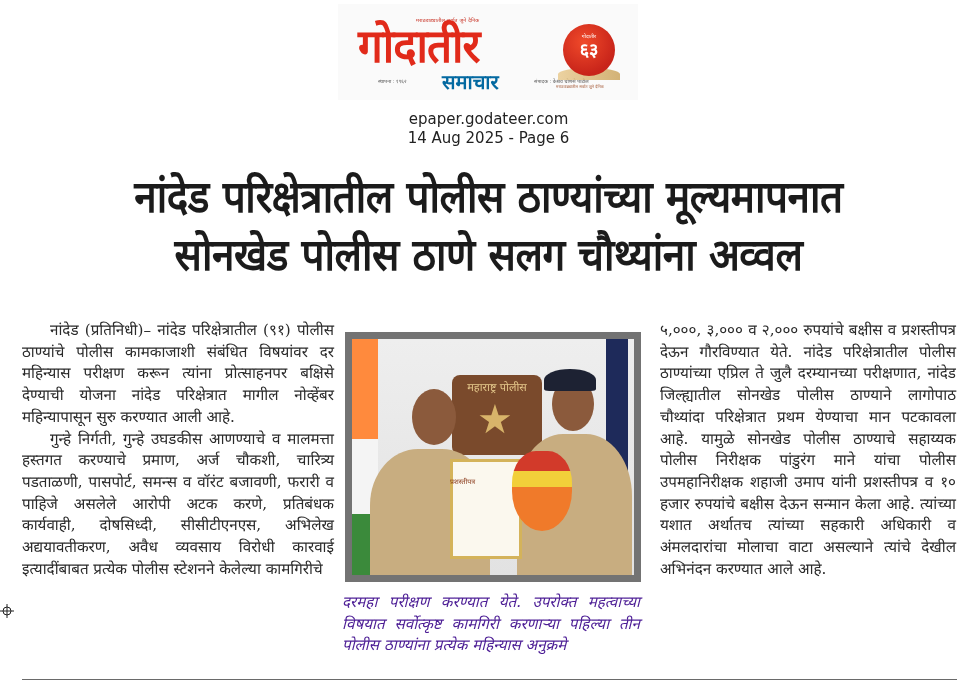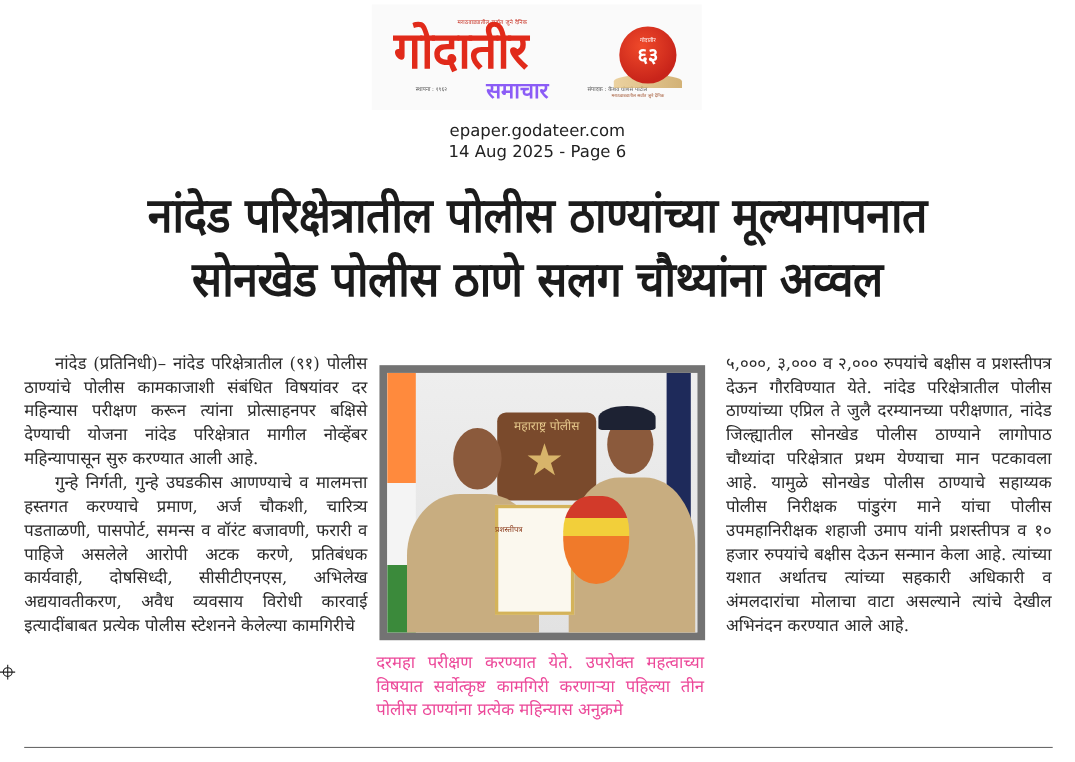--- a/index.html
+++ b/index.html
@@ -3,42 +3,42 @@
 <meta charset="utf-8">
 <style>
   * { box-sizing: border-box; margin: 0; padding: 0; }
   html, body { width: 977px; height: 693px; overflow: hidden; background: #ffffff; }
   body { position: relative; font-family: "DejaVu Sans", sans-serif; color: #222; }
 
   
   .masthead { position: absolute; left: 338px; top: 4px; width: 300px; height: 96px; background: #fafafa; }
   .mh-tagline { position: absolute; left: 78px; top: 13px; font-size: 5px; color: #c62a1c; letter-spacing: .2px; }
   .mh-title { position: absolute; left: 20px; top: 10px; font-family: "DejaVu Sans", sans-serif; font-weight: 900; font-size: 44px; color: #e12a1a; letter-spacing: -1px; transform: scaleY(1.05); }
-  .mh-sub { position: absolute; left: 104px; top: 64px; font-weight: 900; font-size: 20px; color: #8b5cf6; }
+  .mh-sub { position: absolute; left: 104px; top: 64px; font-weight: 900; font-size: 20px; color: #0369a1; }
   .mh-est { position: absolute; left: 40px; top: 74px; font-size: 5px; color: #555; }
   .mh-editor { position: absolute; left: 196px; top: 74px; font-size: 5px; color: #555; }
   .badge { position: absolute; left: 225px; top: 20px; width: 52px; height: 52px; border-radius: 50%; background: radial-gradient(circle at 40% 35%, #f04a2a, #c8241a 70%); display: flex; flex-direction: column; align-items: center; justify-content: center; color: #fff; }
   .badge-top { font-size: 5px; margin-top: -6px; }
   .badge-num { font-weight: 900; font-size: 18px; line-height: 22px; }
   .badge-swoosh { position: absolute; left: 220px; top: 64px; width: 62px; height: 12px; border-radius: 50% 50% 0 0; background: linear-gradient(90deg, #e8c88a, #c9a055); opacity: .8; }
   .badge-tag { position: absolute; left: 218px; top: 80px; font-size: 4px; color: #a0522d; white-space: nowrap; }
 
   
   .edition { position: absolute; left: 0; top: 110px; width: 977px; text-align: center; font-family: "DejaVu Sans", sans-serif; font-size: 15px; color: #222; line-height: 19px; }
 
   
   .headline { position: absolute; left: 0; top: 168px; width: 977px; text-align: center; font-family: "DejaVu Sans", sans-serif; font-weight: 900; font-size: 44px; line-height: 58px; color: #1b1b1b; transform: scaleX(0.92); transform-origin: center; letter-spacing: -0.5px; }
 
   
   .col { position: absolute; top: 320px; font-family: "DejaVu Serif", serif; font-size: 15.2px; line-height: 21.7px; color: #2a2a2a; text-align: justify; }
   .col p { text-indent: 28px; }
   .col p + p { margin-top: 0; }
   .col-left { left: 22px; width: 312px; }
   .col-right { left: 660px; width: 296px; }
-  .col-mid-text { position: absolute; left: 342px; top: 592px; width: 298px; font-family: "DejaVu Serif", serif; font-size: 15.2px; line-height: 21.7px; color: #ec4899; text-align: justify; }
+  .col-mid-text { position: absolute; left: 342px; top: 592px; width: 298px; font-family: "DejaVu Serif", serif; font-size: 15.2px; line-height: 21.7px; color: #4c1d95; text-align: justify; font-style: italic; }
   .dateline { font-weight: normal; }
 
   
   .photo { position: absolute; left: 345px; top: 332px; width: 296px; height: 250px; background: #e9e9e9; overflow: hidden; border: 7px solid #737373; }
   .ph-wall { position: absolute; inset: 0; background: linear-gradient(180deg, #eeeeee, #e2e2e2); }
   .ph-flag1 { position: absolute; left: 0; top: 0; width: 26px; height: 250px; background: linear-gradient(180deg, #ff8a3d 0 40%, #f4f4f4 40% 70%, #3b8a3b 70%); }
   .ph-flag2 { position: absolute; right: 6px; top: 0; width: 22px; height: 200px; background: #1e2a5a; }
   .ph-emblem { position: absolute; left: 100px; top: 36px; width: 90px; height: 80px; background: #7a4a2c; border-radius: 8px; }
   .ph-emblem-label { position: absolute; left: 100px; top: 40px; width: 90px; text-align: center; font-size: 11px; color: #e6c98c; }
   .ph-star { position: absolute; left: 125px; top: 60px; font-size: 40px; color: #d8b46a; line-height: 40px; }

